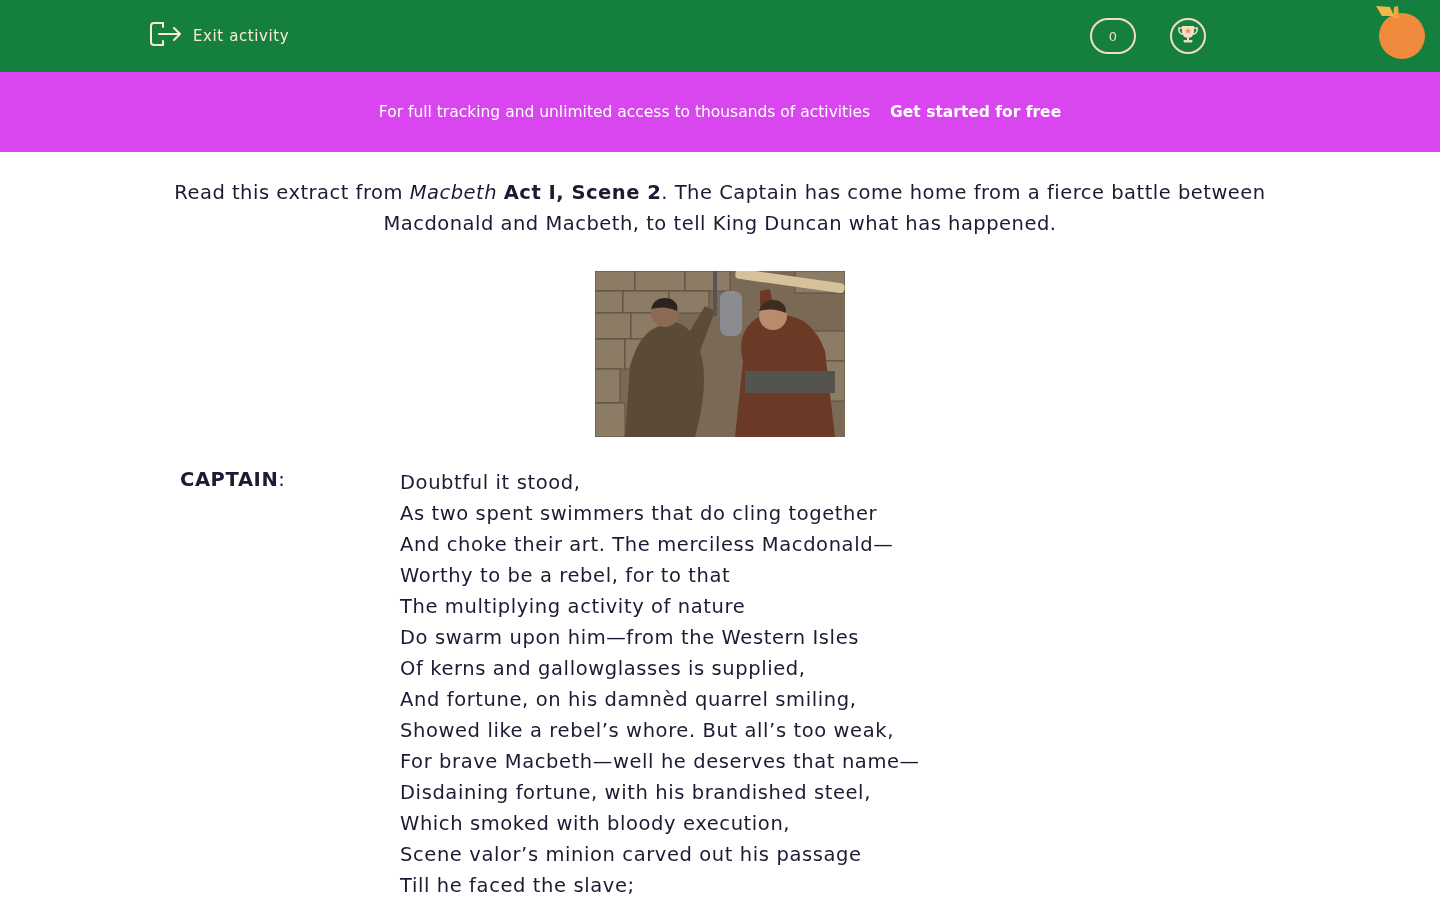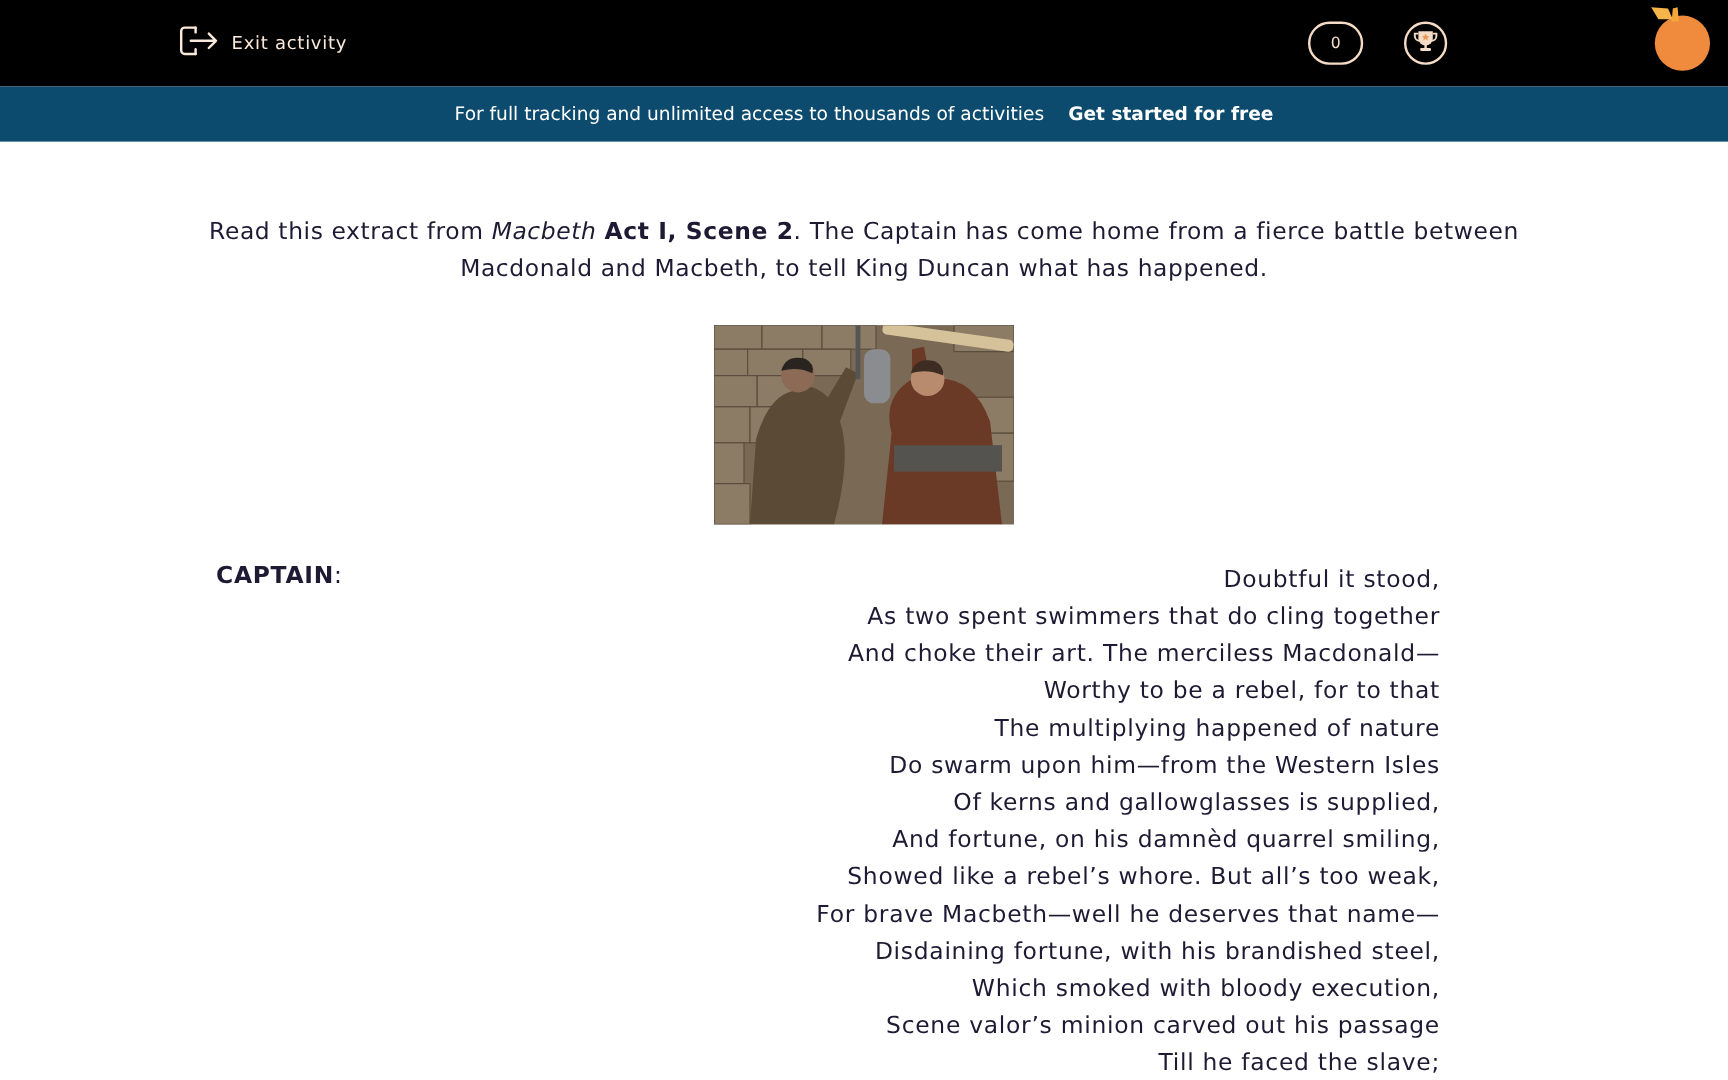--- a/index.html
+++ b/index.html
@@ -1,21 +1,21 @@
 <!DOCTYPE html>
 <html><head>
   <meta charset="utf-8">
   <style>
     * { box-sizing: border-box; margin: 0; padding: 0; }
     html, body { width: 1440px; height: 900px; overflow: hidden; background: #ffffff; }
     body { font-family: "DejaVu Sans", sans-serif; color: #1f1a33; }
 
     .topbar {
       position: absolute; left: 0; top: 0; width: 1440px; height: 72px;
-      background: #000000;
+      background: #15803d;
     }
     .exit-btn {
       position: absolute; left: 149px; top: 20px; height: 32px;
       display: flex; align-items: center; gap: 10px; cursor: pointer;
       color: #fbeadb;
     }
     .exit-btn svg { width: 34px; height: 30px; }
     .exit-label { font-size: 15px; letter-spacing: 0.6px; color: #fbeadb; }
     .title {
       position: absolute; left: 366px; top: 22px; width: 620px;
@@ -31,22 +31,22 @@
     .trophy-btn {
       position: absolute; left: 1170px; top: 18px; width: 36px; height: 36px;
       border: 2px solid #f5dcc6; border-radius: 50%;
       display: flex; align-items: center; justify-content: center;
     }
     .logo {
       position: absolute; left: 1372px; top: 4px; width: 58px; height: 58px;
     }
 
     .promo {
-      position: absolute; left: 0; top: 72px; width: 1440px; height: 46px;
-      background: #0c4a6e;
+      position: absolute; left: 0; top: 72px; width: 1440px; height: 80px;
+      background: #d946ef;
       display: flex; align-items: center; justify-content: center;
       color: #ffffff; font-size: 15.5px;
     }
     .promo .cta { font-weight: bold; margin-left: 20px; cursor: pointer; }
 
     .intro {
       position: absolute; left: 140px; top: 177px; width: 1160px;
       text-align: center; font-size: 19.5px; line-height: 31px;
       letter-spacing: 0.5px; color: #1f1a33;
     }
@@ -59,21 +59,21 @@
     }
 
     .speaker {
       position: absolute; left: 180px; top: 468px;
       font-size: 19.5px; font-weight: bold; letter-spacing: 0.6px; color: #1f1a33;
     }
     .speaker .colon { font-weight: normal; }
 
     .verse {
       position: absolute; left: 400px; top: 467px; width: 800px;
-      text-align: right; font-size: 19.5px; line-height: 31px;
+      text-align: left; font-size: 19.5px; line-height: 31px;
       letter-spacing: 0.6px; color: #1f1a33;
     }
     .verse .line { display: block; white-space: nowrap; }
   </style>
 </head>
 <body>
 
 <div class="topbar">
   <div class="exit-btn">
     <span>
@@ -156,21 +156,21 @@
 
 <div class="speaker">
   <span>CAPTAIN</span><span class="colon">:</span>
 </div>
 
 <div class="verse">
   <span class="line">Doubtful it stood,</span>
   <span class="line">As two spent swimmers that do cling together</span>
   <span class="line">And choke their art. The merciless Macdonald—</span>
   <span class="line">Worthy to be a rebel, for to that</span>
-  <span class="line">The multiplying happened of nature</span>
+  <span class="line">The multiplying activity of nature</span>
   <span class="line">Do swarm upon him—from the Western Isles</span>
   <span class="line">Of kerns and gallowglasses is supplied,</span>
   <span class="line">And fortune, on his damnèd quarrel smiling,</span>
   <span class="line">Showed like a rebel’s whore. But all’s too weak,</span>
   <span class="line">For brave Macbeth—well he deserves that name—</span>
   <span class="line">Disdaining fortune, with his brandished steel,</span>
   <span class="line">Which smoked with bloody execution,</span>
   <span class="line">Scene valor’s minion carved out his passage</span>
   <span class="line">Till he faced the slave;</span>
 </div>

